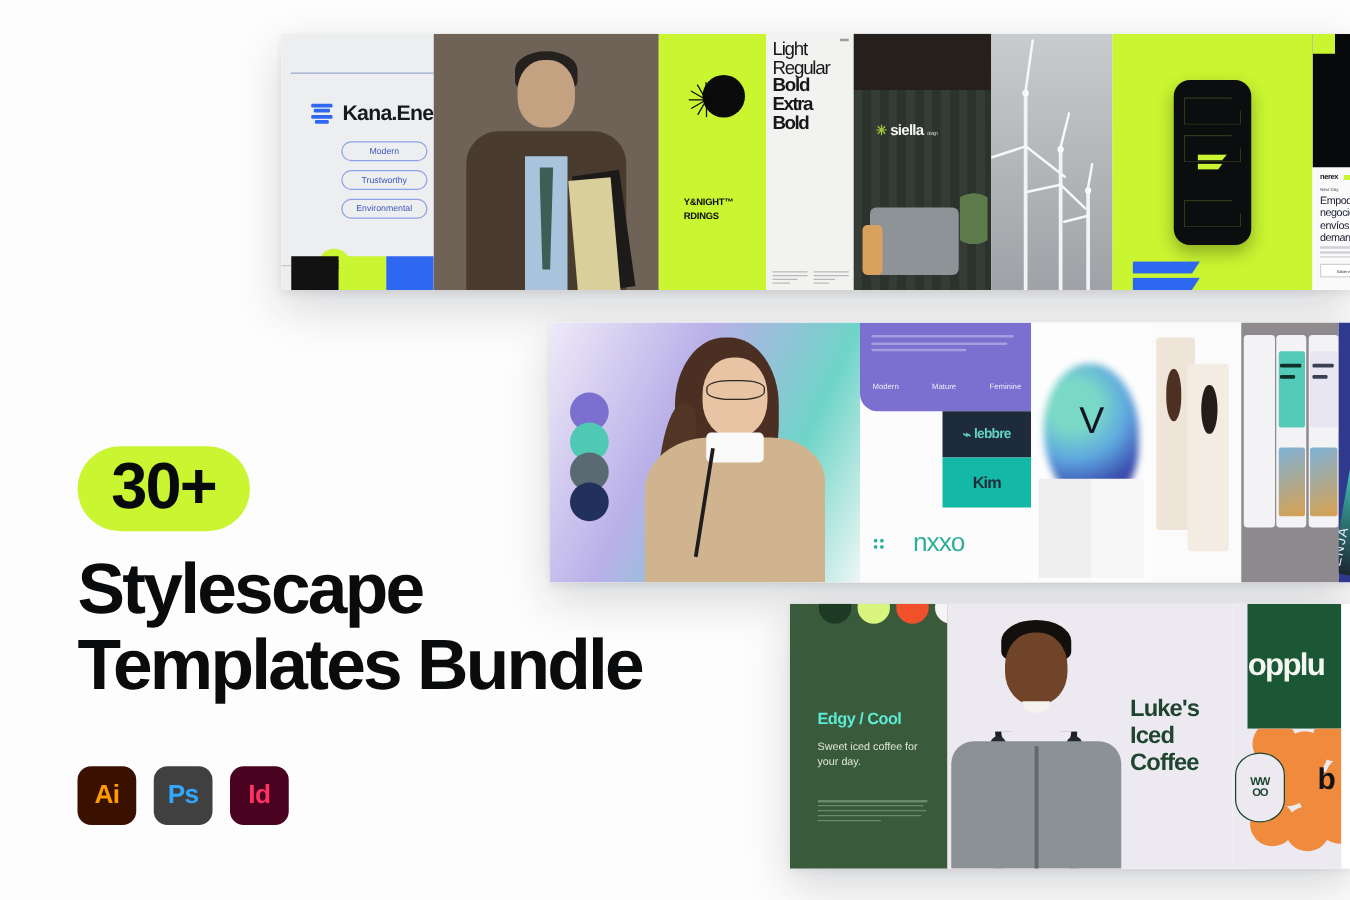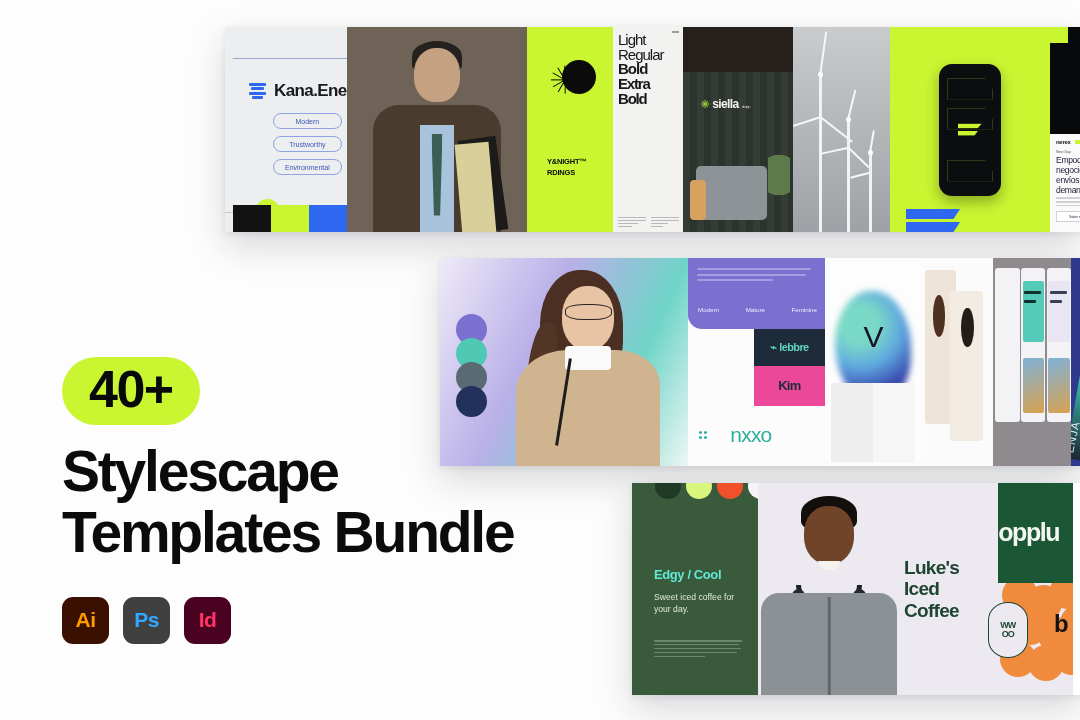--- a/index.html
+++ b/index.html
@@ -26,21 +26,21 @@
   .promo-title {
     margin-top:16px;
     font-size:57px; font-weight:bold; color:#0a0b0c;
     letter-spacing:-2.2px; line-height:1.07;
     white-space:pre-line;
   }
   .apps { margin-top:34px; display:flex; gap:14px; }
   .app-badge {
     width:47px; height:47px; border-radius:11px;
     display:flex; align-items:center; justify-content:center;
-    font-size:21px; font-weight:bold; letter-spacing:-0.5px;
+    font-size:21px; font-weight:bold; letter-spacing:-0.5px;margin-top:16px;
   }
 
   
   .board {
     position:absolute; background:#fff; overflow:hidden;
     box-shadow:0 14px 34px rgba(25,30,40,.17), 0 2px 6px rgba(25,30,40,.08);
   }
   .board-inner { position:absolute; inset:0; display:flex; }
   .panel { position:relative; height:100%; overflow:hidden; flex:none; }
 
@@ -171,21 +171,21 @@
       border-radius:48% 52% 44% 56%;
       background:radial-gradient(circle at 32% 30%, #7ad9c6 0 20%, #5fa8e0 45%, #3b4fb0 70%, #2b2f80 100%);
       filter:blur(3px); }
   .b2-v .letter { position:absolute; left:50%; top:30%; transform:translateX(-50%);
       font-size:30px; color:#131520; font-weight:300; letter-spacing:-1px; }
   .b2-v .two { position:absolute; left:6%; bottom:2%; width:88%; height:38%;
       background:linear-gradient(90deg,#eeeeee 0 50%,#f7f6f7 50% 100%); }
   .b2-lebbre { position:absolute; left:0; right:0; top:34%; height:18%; background:#1e2b3a;
       display:flex; align-items:center; justify-content:center; gap:3px;
       color:#5fd2c0; font-size:11px; font-weight:bold; letter-spacing:-.6px; }
-  .b2-kim { position:absolute; left:0; right:0; top:52%; height:19%; background:#ec4899;
+  .b2-kim { position:absolute; left:0; right:0; top:52%; height:19%; background:#14b8a6;
       display:flex; align-items:center; justify-content:center;
       color:#1d2b3a; font-size:13px; font-weight:bold; letter-spacing:-.7px; }
   .b2-nxxo { position:absolute; left:8%; bottom:9%; display:flex; align-items:center; gap:23px;
       color:#2fae9b; font-size:21px; letter-spacing:-.8px; }
   .b2-nxxo .gl { display:grid; grid-template-columns:3px 3px; gap:2.4px; }
   .b2-nxxo .gl i { width:3px; height:3px; border-radius:50%; background:#2fae9b; }
   .b2-clinic { background:#fbfbfc; position:relative; }
   .b2-clinic .w1 { position:absolute; left:6%; top:6%; width:42%; height:74%; background:#efe4d8; border-radius:3px; }
   .b2-clinic .w2 { position:absolute; left:40%; top:16%; width:46%; height:72%; background:#f3ece3; border-radius:3px; }
   .b2-clinic .h1 { position:absolute; left:16%; top:18%; width:18%; height:20%; background:#4c3123; border-radius:50%; }
@@ -243,21 +243,21 @@
       display:flex; align-items:center; justify-content:center; flex-direction:column;
       color:#1f4430; font-size:9px; font-weight:bold; line-height:1; background:#eceaf0; }
   .b3-wwoo b { display:block; letter-spacing:-1px; }
 </style>
 </head>
 <body>
 
 <div class="stage">
 
   <div class="promo">
-    <div class="badge-20">40+</div>
+    <div class="badge-20">30+</div>
     <div class="promo-title">Stylescape
 Templates Bundle</div>
     <div class="apps">
       <div class="app-badge" style="background:#3a1000;color:#ff9a00">Ai</div>
       <div class="app-badge" style="background:#404040;color:#31a8ff">Ps</div>
       <div class="app-badge" style="background:#49021f;color:#ff3366">Id</div>
     </div>
   </div>
 
   <div class="board" id="board1">

